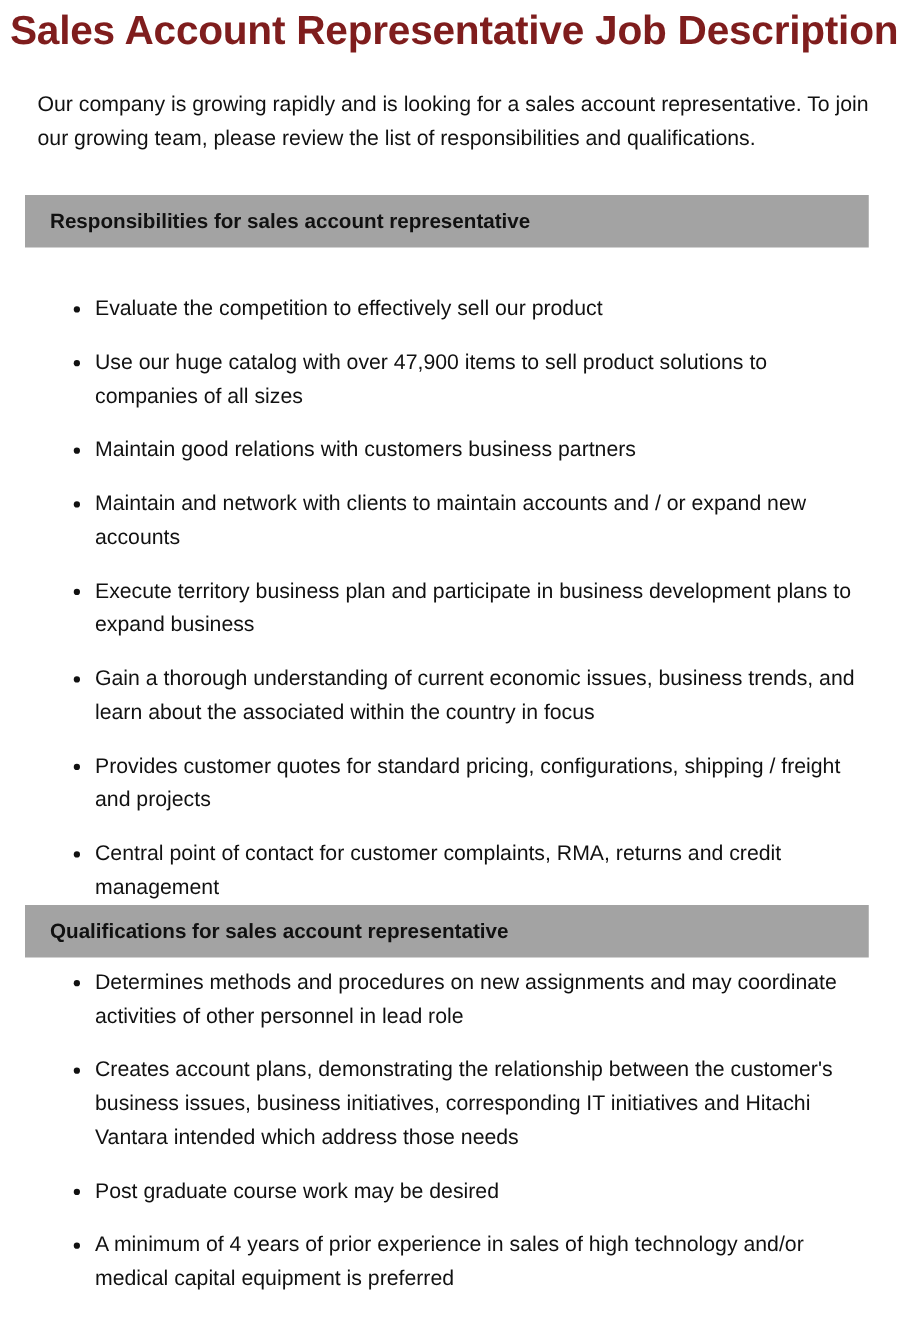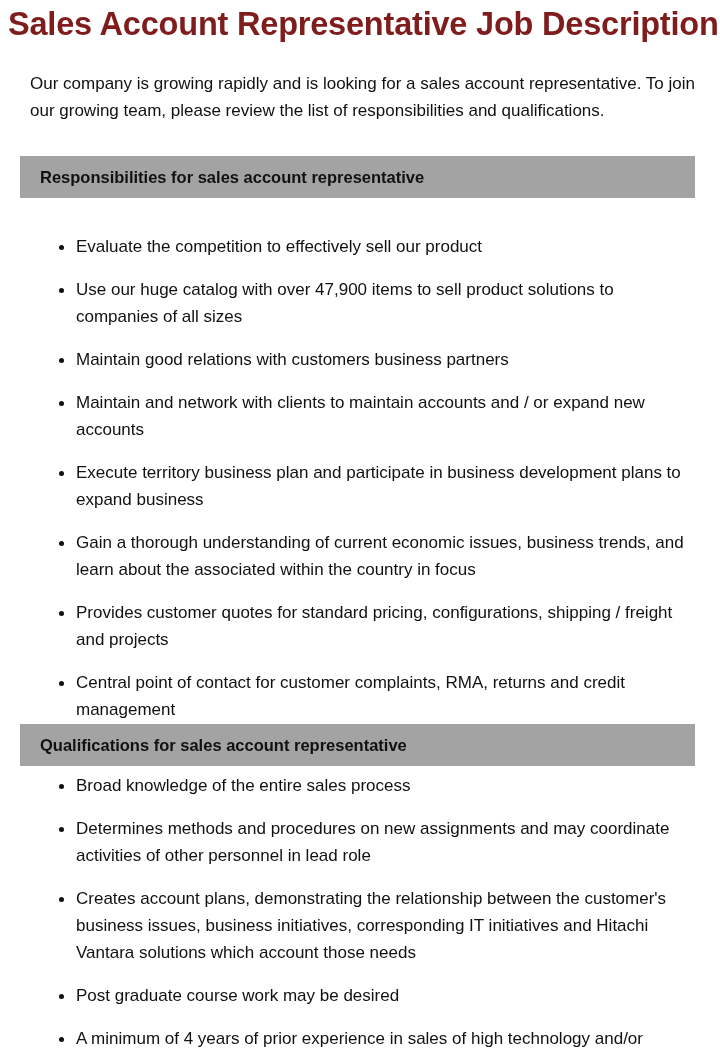--- a/index.html
+++ b/index.html
@@ -98,20 +98,19 @@
     <li>Maintain and network with clients to maintain accounts and / or expand new accounts</li>
     <li>Execute territory business plan and participate in business development plans to expand business</li>
     <li>Gain a thorough understanding of current economic issues, business trends, and learn about the associated within the country in focus</li>
     <li>Provides customer quotes for standard pricing, configurations, shipping / freight and projects</li>
     <li>Central point of contact for customer complaints, RMA, returns and credit management</li>
   </ul>
 
   <h2 class="section-header" style="top:695px;margin-top:29px;">Qualifications for sales account representative</h2>
 
   <ul class="items" style="top:756px;">
-    <li>Broad knowledge of the entire sales process</li>
     <li>Determines methods and procedures on new assignments and may coordinate activities of other personnel in lead role</li>
-    <li>Creates account plans, demonstrating the relationship between the customer's business issues, business initiatives, corresponding IT initiatives and Hitachi Vantara solutions which account those needs</li>
+    <li>Creates account plans, demonstrating the relationship between the customer's business issues, business initiatives, corresponding IT initiatives and Hitachi Vantara intended which address those needs</li>
     <li>Post graduate course work may be desired</li>
     <li>A minimum of 4 years of prior experience in sales of high technology and/or medical capital equipment is preferred</li>
   </ul>
 
 </div>
 
 </body></html>

